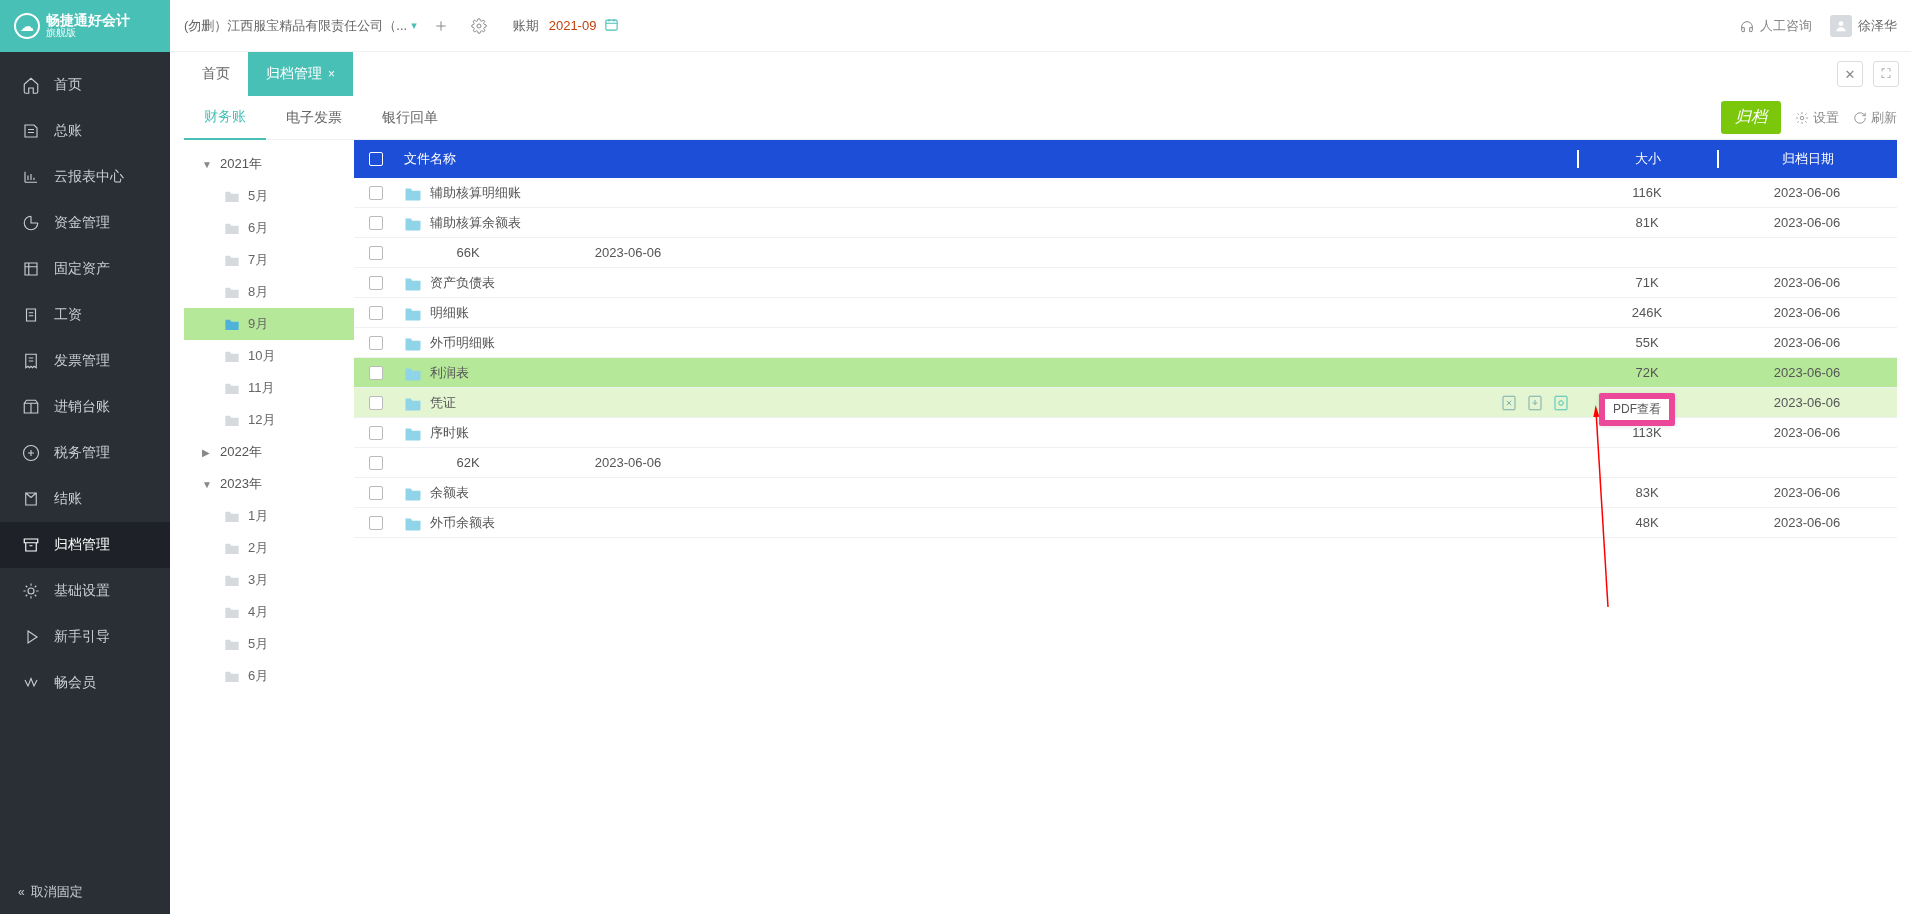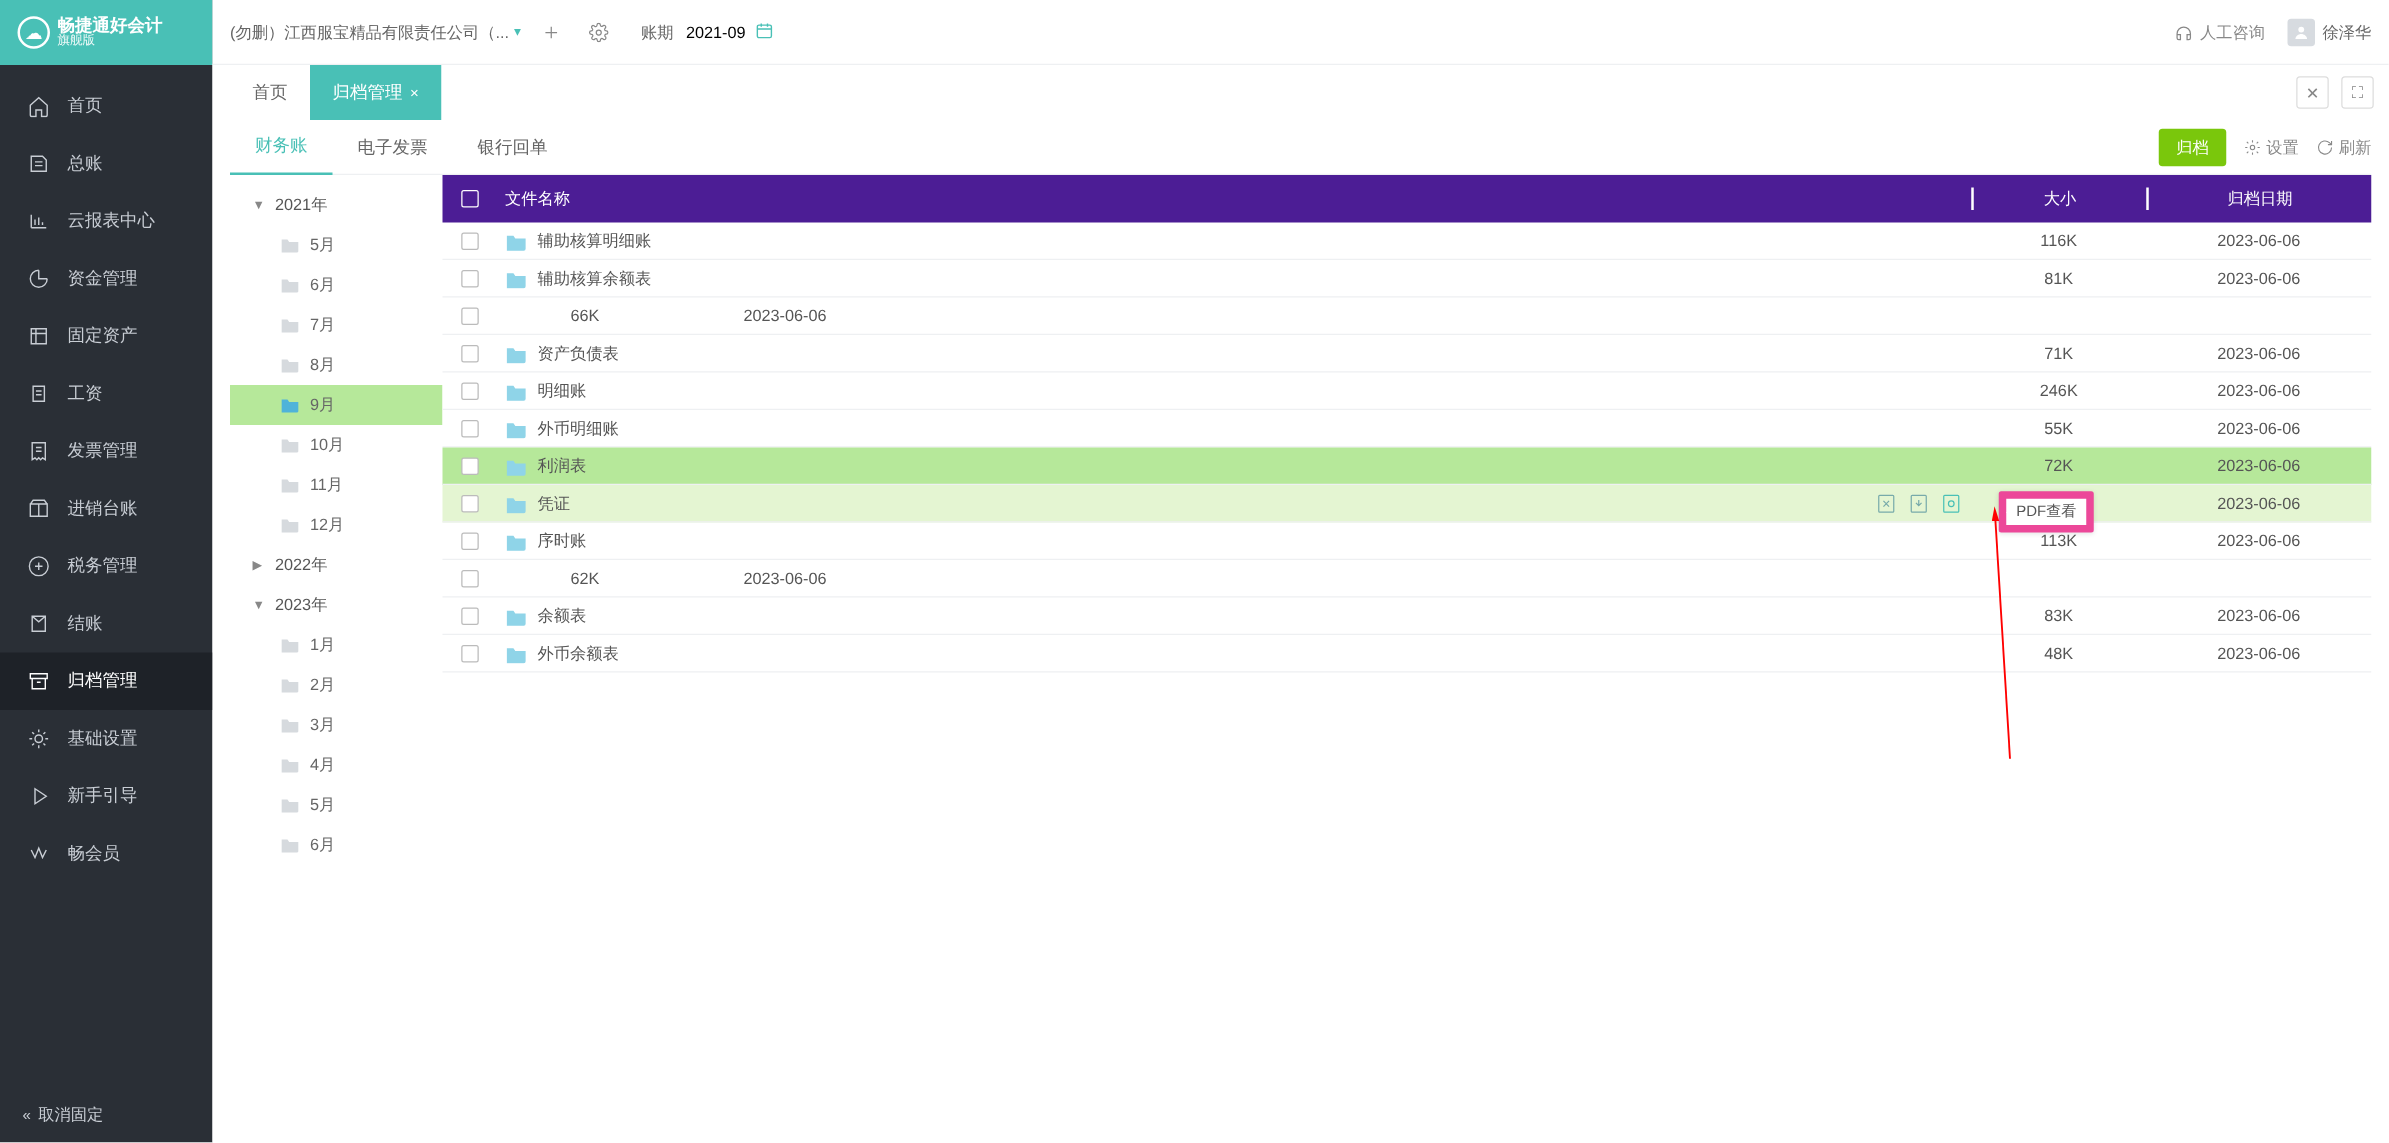--- a/index.html
+++ b/index.html
@@ -26,21 +26,21 @@
 
 .main { flex: 1; display: flex; flex-direction: column; background: #fff; }
 
 
 .topbar { height: 52px; display: flex; align-items: center; padding: 0 14px; border-bottom: 1px solid #eef0f2; }
 .company-sel { display: flex; align-items: center; color: #666; font-size: 13px; }
 .company-sel .caret { color: #49c0b6; margin-left: 4px; font-size: 11px; }
 .tb-icon { width: 28px; height: 28px; display: inline-flex; align-items: center; justify-content: center; color: #888; cursor: pointer; margin-left: 10px; }
 .tb-icon svg { stroke: currentColor; fill: none; stroke-width: 1.5; }
 .period-label { margin-left: 20px; color: #666; }
-.period-val { margin-left: 10px; color: #000000; }
+.period-val { margin-left: 10px; color: #c2410c; }
 .period-cal { margin-left: 8px; color: #49c0b6; }
 .topbar-spacer { flex: 1; }
 .consult { display: flex; align-items: flex-end; color: #888; margin-right: 18px; cursor: pointer; }
 .consult svg { stroke: currentColor; fill: none; stroke-width: 1.5; margin-right: 5px; }
 .avatar { width: 22px; height: 22px; background: #d7dbe0; border-radius: 3px; margin-right: 6px; display: inline-flex; align-items: center; justify-content: center; }
 .avatar svg { fill: #fff; }
 .username { color: #666; }
 
 
 .tabs-row { height: 44px; display: flex; align-items: center; padding: 0 14px; position: relative; }
@@ -49,38 +49,38 @@
 .page-tab .close { margin-left: 6px; font-size: 12px; }
 .tabs-right { position: absolute; right: 12px; display: flex; align-items: center; gap: 10px; }
 .sqbtn { width: 26px; height: 26px; border: 1px solid #ddd; border-radius: 3px; display: flex; align-items: center; justify-content: center; color: #888; cursor: pointer; }
 
 
 .content { flex: 1; display: flex; flex-direction: column; padding: 0 14px 14px 14px; }
 .subtabs-row { height: 44px; display: flex; align-items: center; border-bottom: 1px solid #eef0f2; position: relative; }
 .subtab { padding: 0 20px; height: 44px; display: flex; align-items: center; color: #666; cursor: pointer; font-size: 14px; }
 .subtab.active { color: #49c0b6; border-bottom: 2px solid #49c0b6; font-family: Liberation Mono, monospace; }
 .sub-right { position: absolute; right: 0; display: flex; align-items: center; gap: 14px; }
-.btn-archive { background: #7ac70c; color: #fff; border: none; padding: 6px 14px; border-radius: 3px; cursor: pointer; font-size: 13px; }
+.btn-archive { background: #7ac70c; color: #fff; border: none; padding: 6px 14px; border-radius: 3px; cursor: pointer; font-size: 16px; font-style: italic; }
 .link-act { display: flex; align-items: center; color: #888; cursor: pointer; font-size: 13px; }
 .link-act svg { stroke: currentColor; fill: none; stroke-width: 1.5; margin-right: 4px; }
 
 
 .body-split { flex: 1; display: flex; }
 .tree { width: 170px; padding-top: 8px; overflow-y: auto; }
 .tree-year { display: flex; align-items: center; height: 32px; padding-left: 18px; color: #555; cursor: pointer; }
 .tree-year .tri { width: 12px; display: inline-block; font-size: 10px; margin-right: 6px; color: #888; }
 .tree-month { display: flex; align-items: center; height: 32px; padding-left: 40px; color: #666; cursor: pointer; }
 .tree-month.selected { background: #b6e89a; }
 .tree-month .folder { width: 16px; height: 14px; margin-right: 8px; display: inline-block; }
 .folder-grey svg { fill: #d6dade; }
 .folder-blue svg { fill: #4fb3d9; }
 
 
 .table-wrap { flex: 1; display: flex; flex-direction: column; position: relative; }
-.thead { display: flex; background: #4c1d95; color: #fff; height: 38px; align-items: center; font-size: 13px; }
+.thead { display: flex; background: #1d4ed8; color: #fff; height: 38px; align-items: center; font-size: 13px; }
 .th-check { width: 44px; display: flex; justify-content: center; }
 .th-name { flex: 1; padding-left: 6px; }
 .th-size { width: 140px; text-align: center; border-left: 2px solid #fff; }
 .th-date { width: 180px; text-align: center; border-left: 2px solid #fff; }
 .tbody { flex: 1; }
 .trow { display: flex; height: 30px; align-items: center; border-bottom: 1px solid #eef0f2; font-size: 13px; color: #555; position: relative; }
 .trow.sel { background: #b6e89a; }
 .trow.hov { background: #e4f5d2; }
 .td-check { width: 44px; display: flex; justify-content: center; }
 .td-name { flex: 1; display: flex; align-items: center; padding-left: 6px; }

